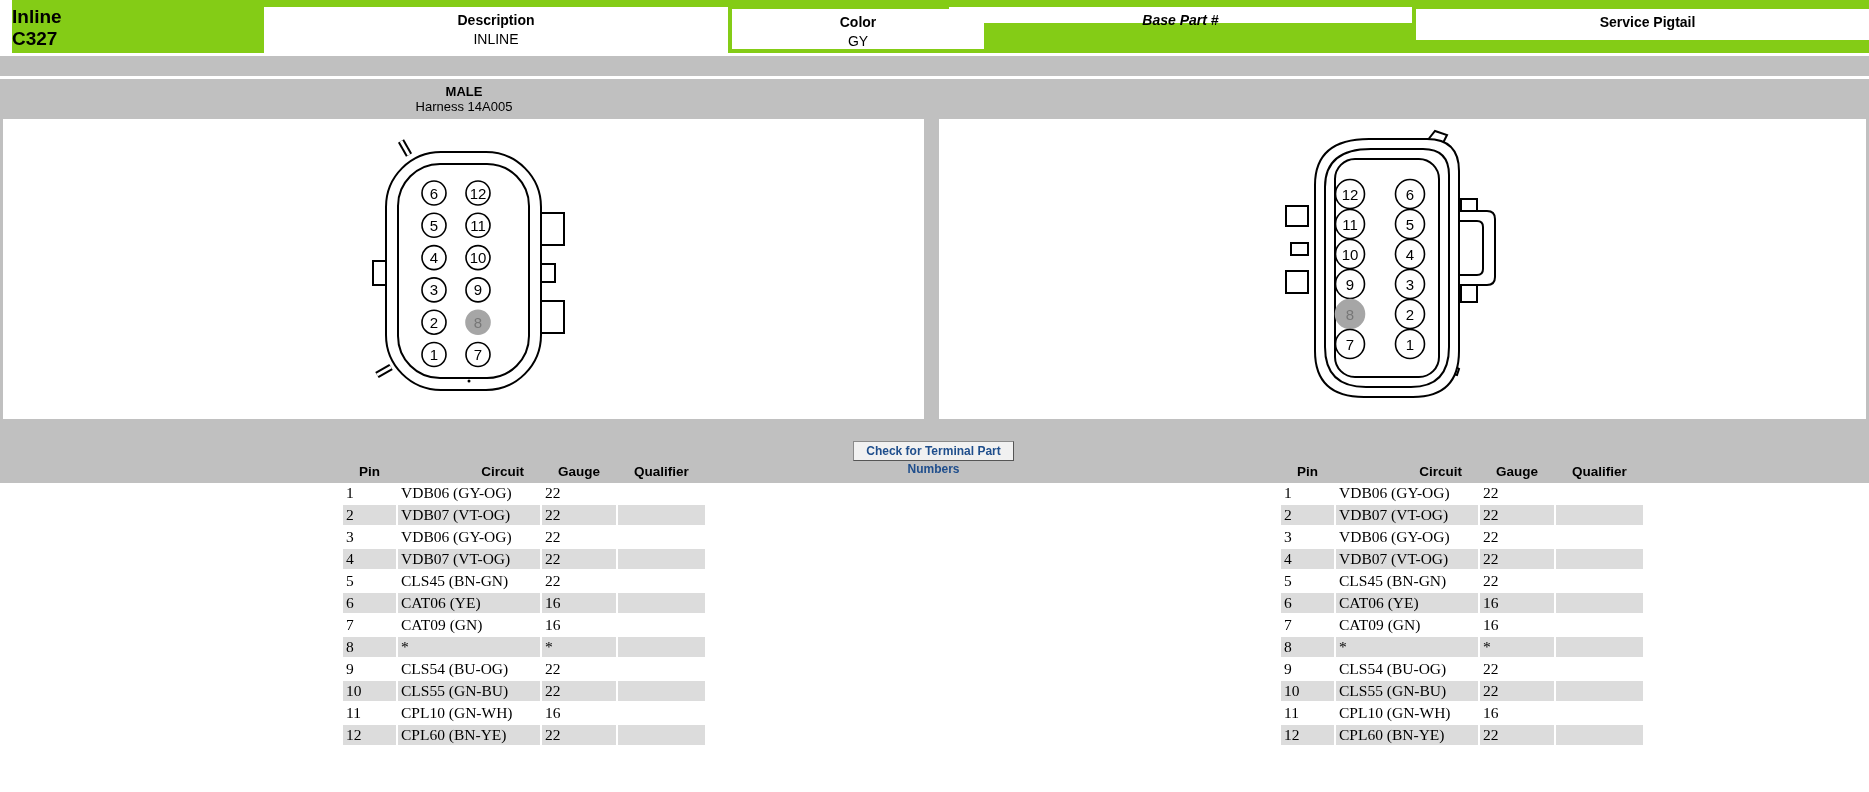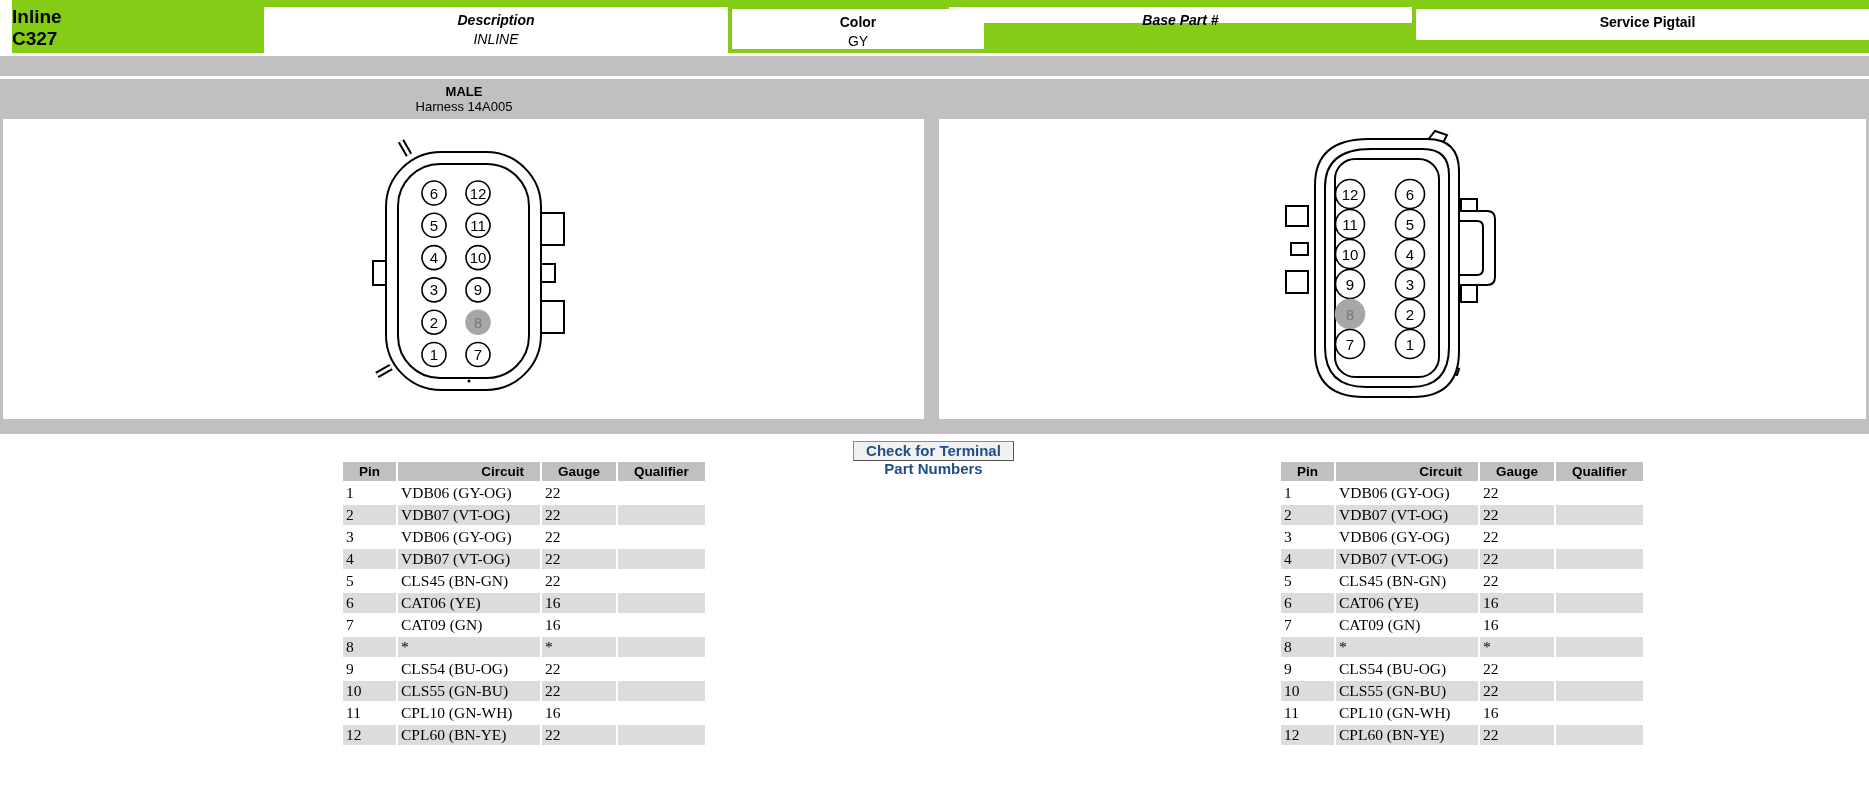--- a/index.html
+++ b/index.html
@@ -6,43 +6,43 @@
   body { width:1869px; height:792px; background:#ffffff; position:relative; overflow:hidden;
          font-family:"Liberation Sans", sans-serif; color:#000; }
   .topbar { position:absolute; left:12px; top:0; width:1869px; height:53px; background:#84cc16; }
   .conn-title { position:absolute; left:0; top:6px; font-weight:bold; font-size:19px; line-height:22px; }
   .hcell { position:absolute; background:#fff; text-align:center; font-size:14px; }
   .hcell .lbl { font-weight:bold; display:block; margin-top:5px; }
   .hcell .val { display:block; margin-top:3px; }
   .sep1 { position:absolute; left:0; top:53px; width:1869px; height:3px; background:#fff; }
   .band2 { position:absolute; left:0; top:56px; width:1869px; height:20px; background:#c0c0c0; }
   .sep2 { position:absolute; left:0; top:76px; width:1869px; height:3px; background:#fff; }
-  .panels { position:absolute; left:0; top:79px; width:1869px; height:355px; background:#c0c0c0; }
+  .panels { position:absolute; left:0; top:79px; width:1869px; height:404px; background:#c0c0c0; }
   .panel-head { position:absolute; top:5px; text-align:center; font-size:13px; line-height:15px; }
   .panel-head .g { font-weight:bold; display:block; }
   .panel-body { position:absolute; top:40px; height:300px; background:#fff; }
   .btn { position:absolute; left:853px; top:441px; width:159px; height:18px; background:#f1f1f1;
          border:1px solid #8a8a8a; border-bottom-color:#555; border-right-color:#555;
-         font-size:15px; font-weight:bold; color:#1f4e8c; text-align:center; line-height:18px; cursor:pointer; }
+         font-size:12px; font-weight:bold; color:#1f4e8c; text-align:center; line-height:18px; cursor:pointer; }
   table.pins { position:absolute; border-collapse:separate; border-spacing:2px; font-family:"Liberation Serif", serif; font-size:15.5px; }
   table.pins th { background:#c0c0c0; font-family:"Liberation Sans", sans-serif; font-size:13.5px; font-weight:bold; height:19px; padding:0 16px; }
   table.pins td { height:20px; padding:0 3px; white-space:nowrap; }
   table.pins tr.alt td { background:#dcdcdc; }
   .c-pin { width:18px; } .c-circ { width:110px;text-align:right; } .c-gauge { width:38px; } .c-qual { width:52px; }
   svg text { font-family:"Liberation Sans", sans-serif; }
 </style>
 </head>
 <body>
 
 <div class="topbar">
   <div class="conn-title">
     <div>Inline</div>
     <div>C327</div>
   </div>
-  <div class="hcell" style="left:252px;top:7px;width:464px;height:58px;font-style:italic;">
+  <div class="hcell" style="left:252px;top:7px;width:464px;height:58px;">
     <span class="lbl">Description</span>
     <span class="val">INLINE</span>
   </div>
   <div class="hcell" style="left:720px;top:9px;width:252px;height:40px;">
     <span class="lbl">Color</span>
     <span class="val">GY</span>
   </div>
   <div class="hcell" style="left:937px;top:7px;width:463px;height:16px;font-style:italic;">
     <span class="lbl">Base Part #</span>
     <span class="val"></span>

